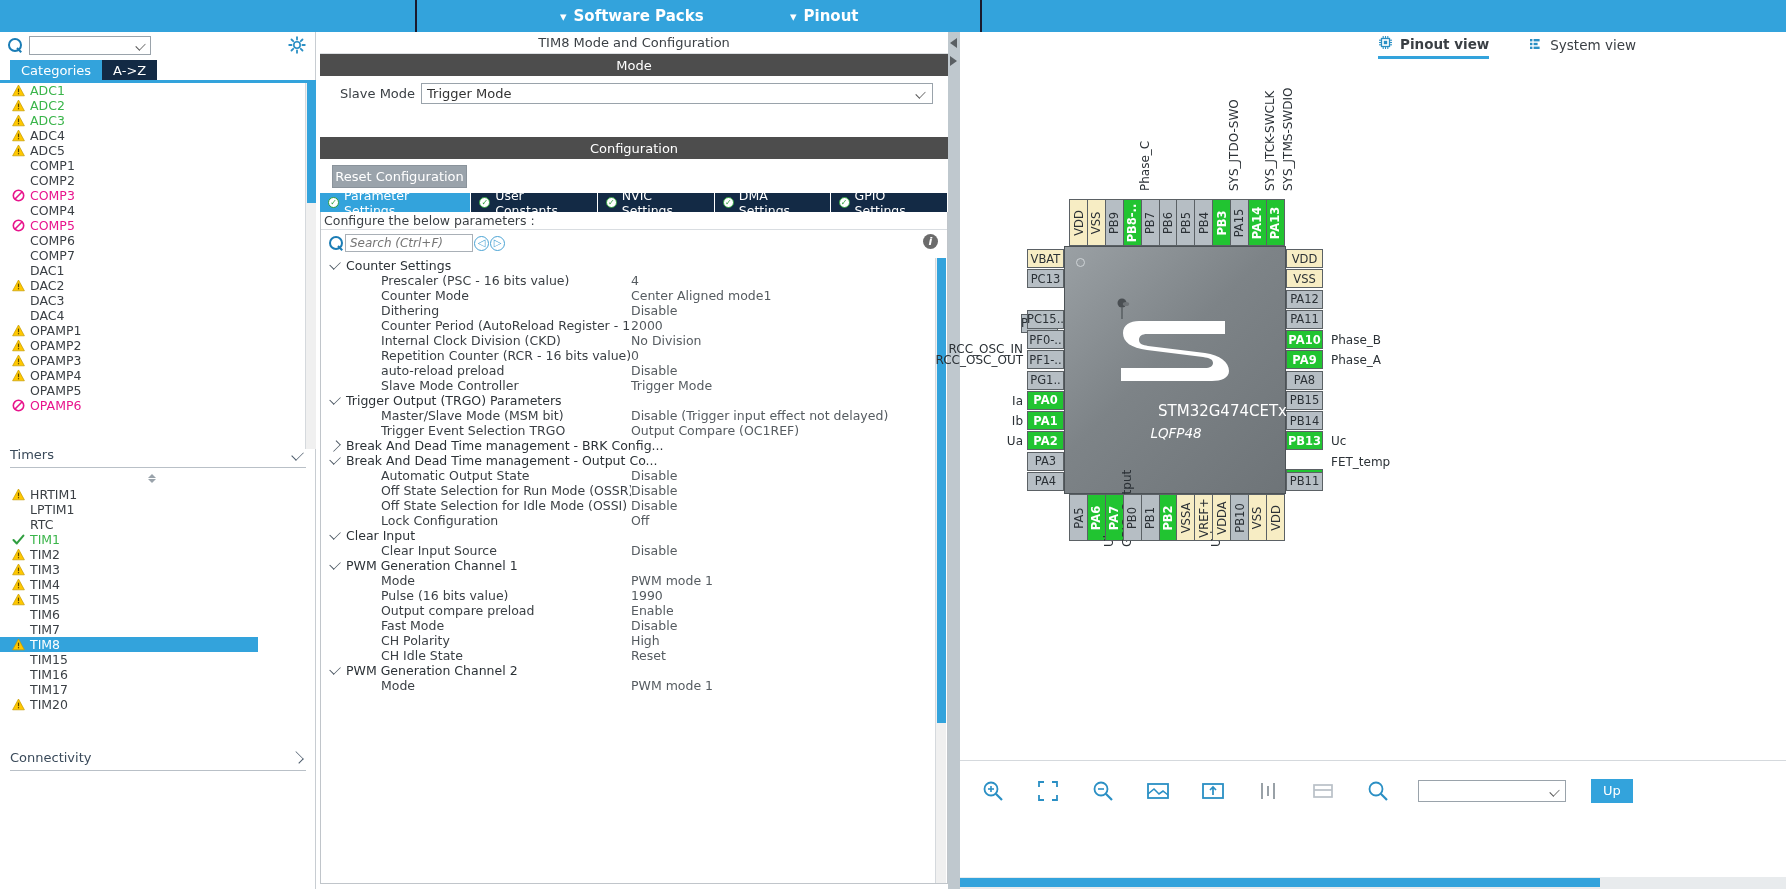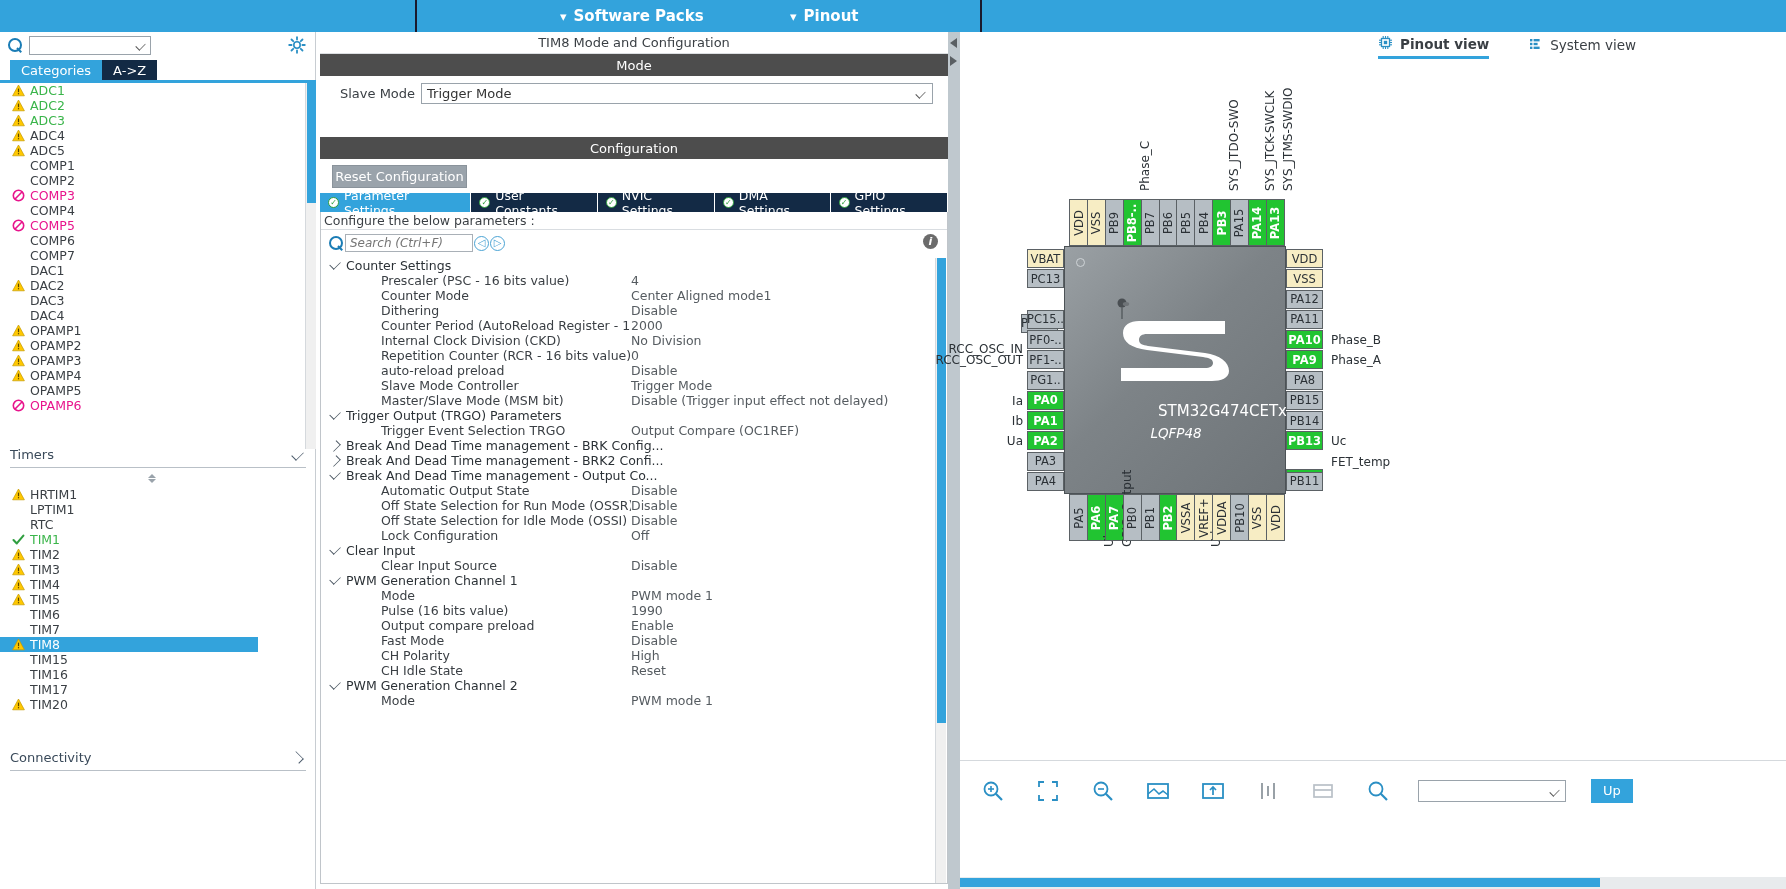--- a/index.html
+++ b/index.html
@@ -792,39 +792,35 @@
             <span class="tv">0</span>
           </div>
           <div class="trow tleaf">
             <span class="tn">auto-reload preload</span>
             <span class="tv">Disable</span>
           </div>
           <div class="trow tleaf">
             <span class="tn">Slave Mode Controller</span>
             <span class="tv">Trigger Mode</span>
           </div>
-          <div class="trow tleaf">
-            <span class="tn">Master/Slave Mode (MSM bit)</span>
-            <span class="tv">Disable (Trigger input effect not delayed)</span>
-          </div>
           <div class="trow tgroup">
             <span class="tw open"></span>
             <span>Trigger Output (TRGO) Parameters</span>
           </div>
           <div class="trow tleaf">
+            <span class="tn">Master/Slave Mode (MSM bit)</span>
+            <span class="tv">Disable (Trigger input effect not delayed)</span>
+          </div>
+          <div class="trow tleaf">
             <span class="tn">Trigger Event Selection TRGO</span>
             <span class="tv">Output Compare (OC1REF)</span>
           </div>
           <div class="trow tgroup">
             <span class="tw closed"></span>
             <span>Break And Dead Time management - BRK Config...</span>
-          </div>
-          <div class="trow tgroup">
-            <span class="tw closed"></span>
-            <span>Break And Dead Time management - BRK2 Confi...</span>
           </div>
           <div class="trow tgroup">
             <span class="tw open"></span>
             <span>Break And Dead Time management - Output Co...</span>
           </div>
           <div class="trow tleaf">
             <span class="tn">Automatic Output State</span>
             <span class="tv">Disable</span>
           </div>
           <div class="trow tleaf">

